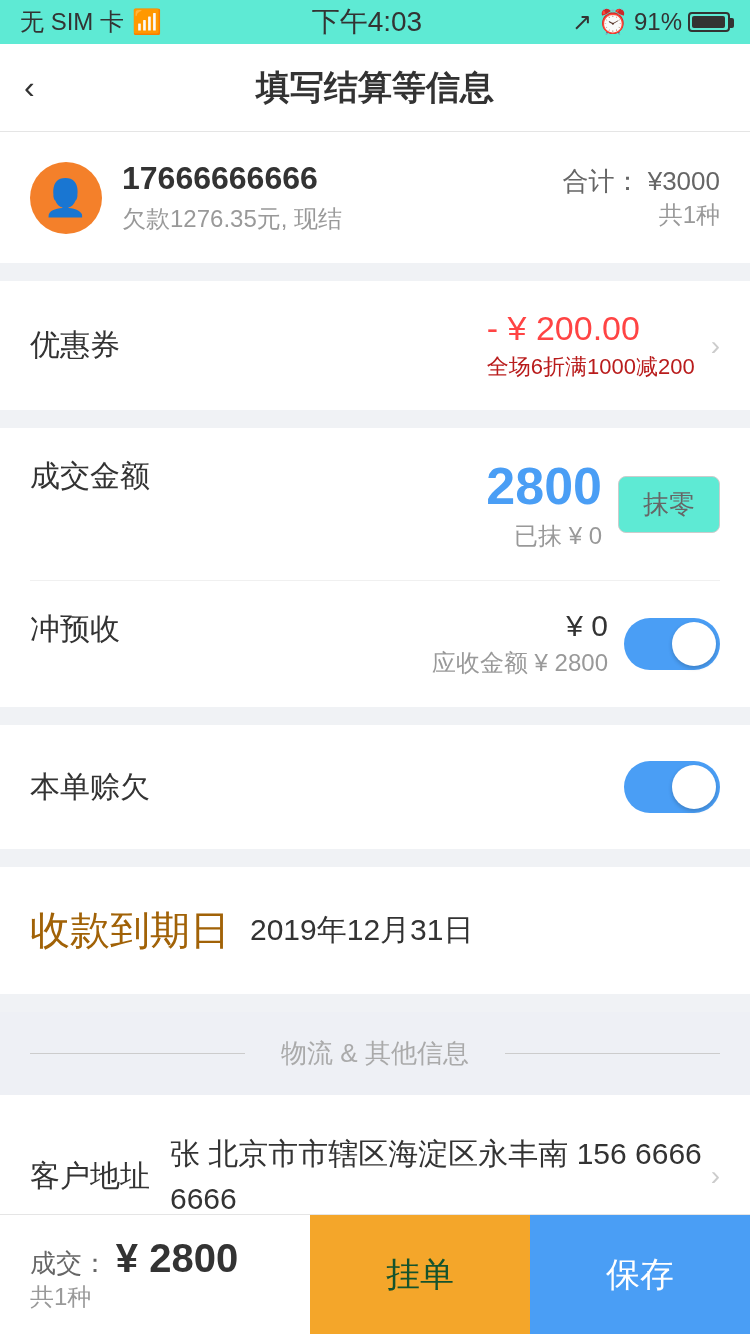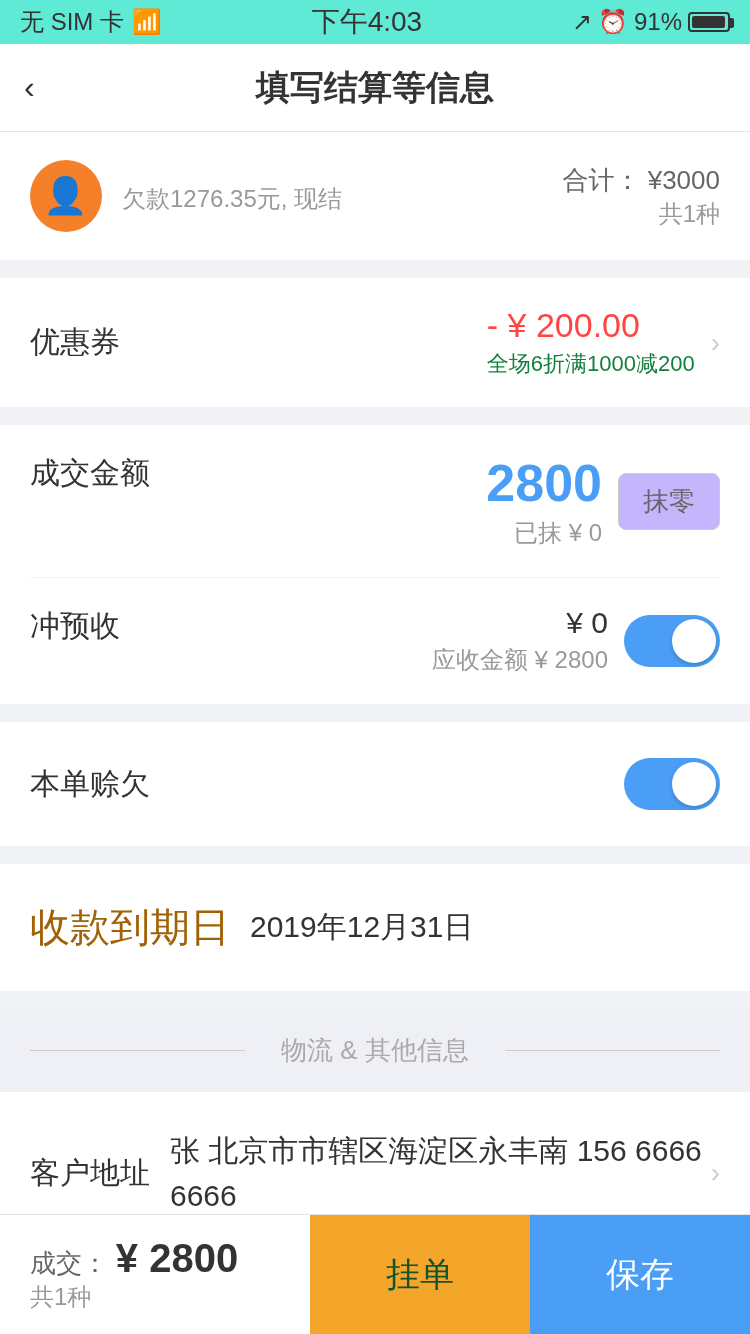--- a/index.html
+++ b/index.html
@@ -135,21 +135,21 @@
       align-items: center;
       gap: 16px;
     }
     .coupon-amount {
       font-size: 34px;
       color: #ff4444;
       font-weight: 500;
     }
     .coupon-desc {
       font-size: 22px;
-      color: #15803d;
+      color: #b91c1c;
       margin-top: 4px;
       text-align: right;
     }
     .chevron-right {
       font-size: 28px;
       color: #ccc;
     }
 
     
     .amount-section {
@@ -184,21 +184,21 @@
       color: #999;
       text-align: right;
       margin-top: 4px;
     }
     .round-btn {
       border: 1px solid #ccc;
       border-radius: 8px;
       padding: 10px 24px;
       font-size: 26px;
       color: #666;
-      background: #c4b5fd;
+      background: #5eead4;
       cursor: pointer;
     }
 
     
     .toggle {
       width: 96px;
       height: 52px;
       background: #4a9ef5;
       border-radius: 26px;
       position: relative;
@@ -397,20 +397,21 @@
 </div>
 
 <div class="content">
 
   <div class="customer-card">
     <div class="customer-left">
       <div class="avatar">
         <span>👤</span>
       </div>
       <div class="customer-info">
+        <div class="phone">17666666666</div>
         <div class="debt">欠款1276.35元, 现结</div>
       </div>
     </div>
     <div class="customer-right">
       <div class="total-label">
         <span>合计：</span>
         <span>¥3000</span>
       </div>
       <div class="total-count">共1种</div>
     </div>

